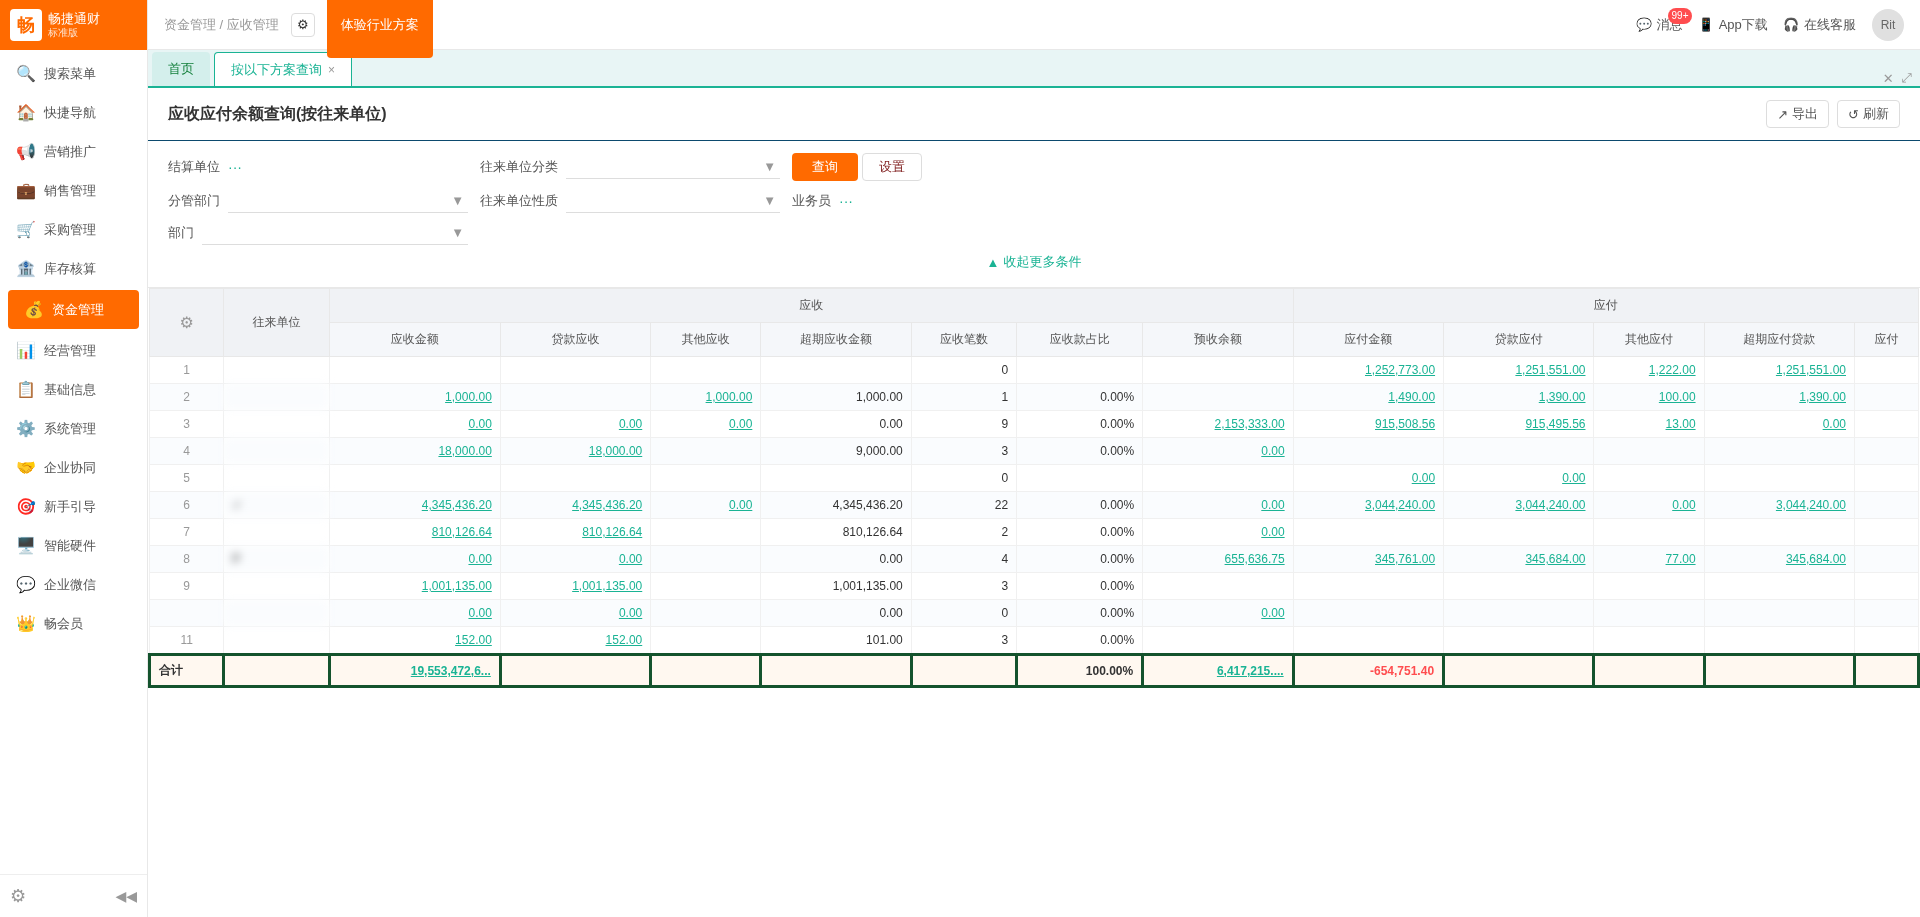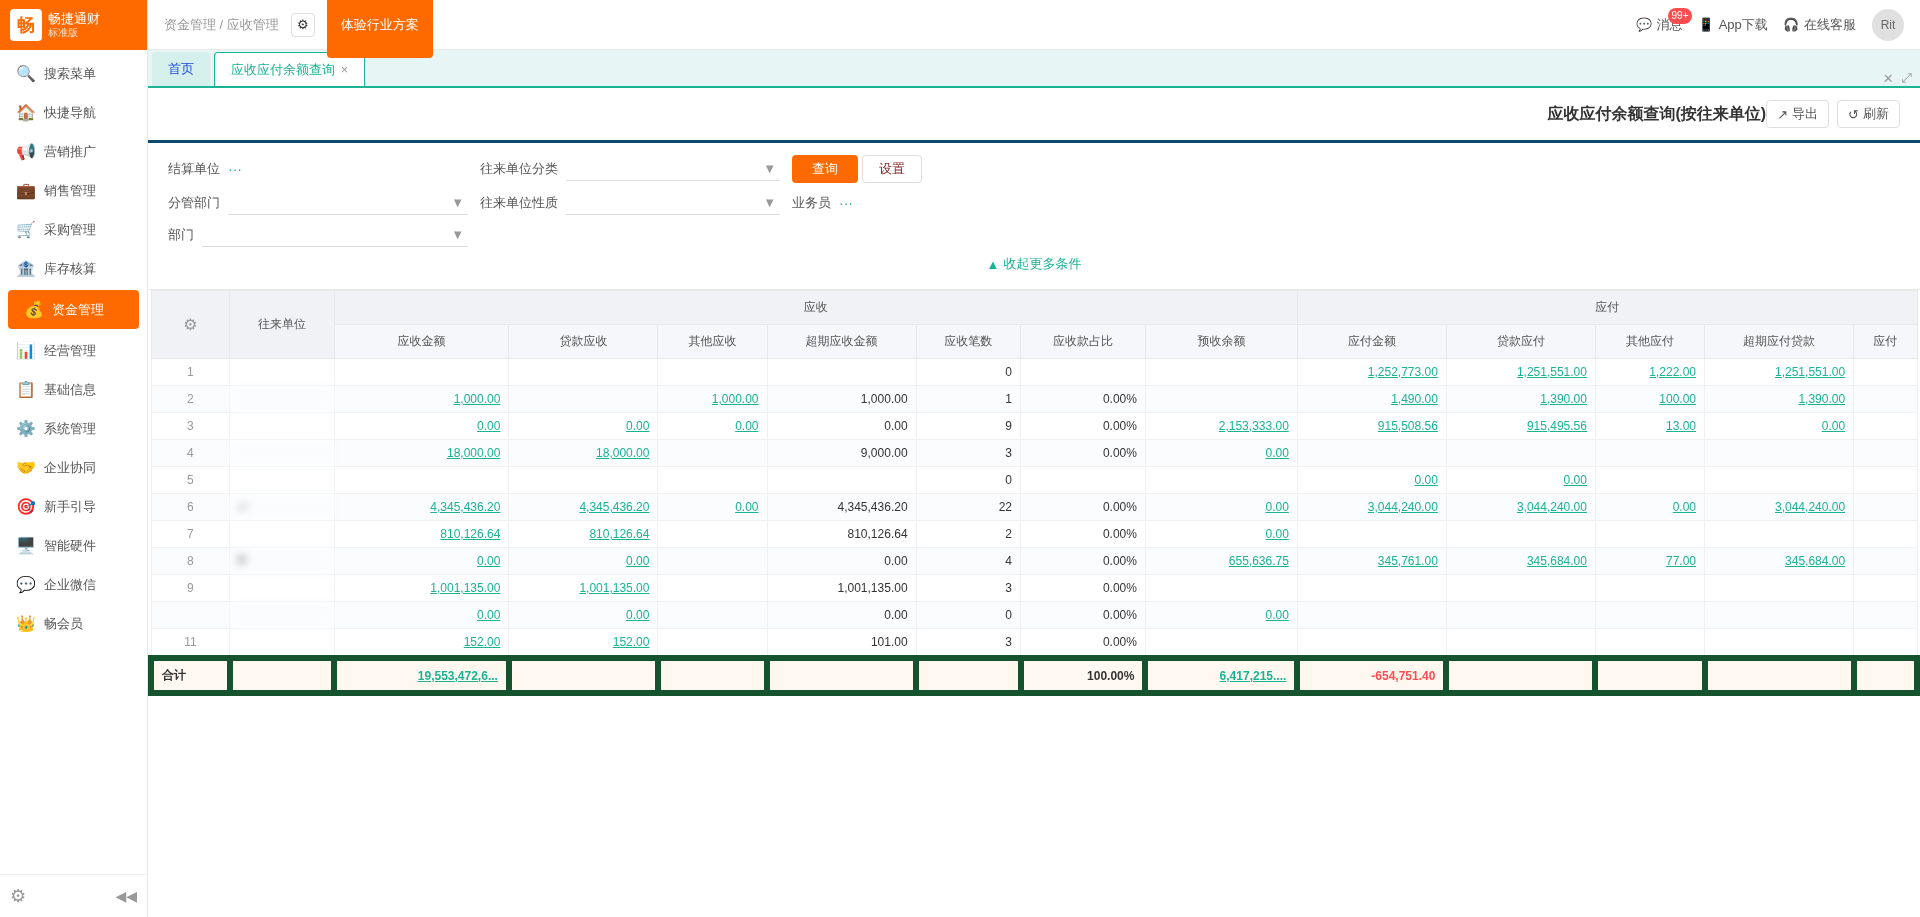--- a/index.html
+++ b/index.html
@@ -55,32 +55,32 @@
     .tabbar {
       position: fixed; left: 148px; top: 50px; right: 0; height: 38px;
       background: #e8f5f5; display: flex; align-items: flex-end; z-index: 98; border-bottom: 2px solid #1ab394;
     }
     .tab {
       height: 34px; padding: 0 16px; display: flex; align-items: center; gap: 6px;
       cursor: pointer; font-size: 13px; color: #666; background: #d4efec; border-radius: 4px 4px 0 0;
       margin-left: 4px;
     }
     .tab.active { background: #fff; color: #1ab394; font-weight: 500; border: 1px solid #1ab394; border-bottom: none; }
-    .tab-home { color: #1d4ed8; text-align: right; }
+    .tab-home { color: #15803d; text-align: right; }
     .tab-close { font-size: 12px; color: #999; cursor: pointer; }
     .tabbar-right { margin-left: auto; display: flex; align-items: center; gap: 8px; padding-right: 8px; color: #666; }
 
     
     .main-content {
       position: fixed; left: 148px; top: 88px; right: 0; bottom: 0;
       background: #f5f5f5; overflow: hidden; display: flex; flex-direction: column;
     }
     .page-header {
-      background: #fff; padding: 12px 20px; display: flex; align-items: center; justify-content: flex-end;
-      border-bottom: 3px solid #0c4a6e;
+      background: #fff; padding: 12px 20px; display: flex; align-items: center; justify-content: space-between;
+      border-bottom: 1px solid #0c4a6e;
     }
     .page-title { font-size: 16px; font-weight: 600; color: #333; }
     .page-header-actions { display: flex; gap: 8px; }
     .btn-export, .btn-refresh {
       display: flex; align-items: center; gap: 4px; padding: 4px 10px;
       border: 1px solid #ddd; border-radius: 4px; background: #fff; cursor: pointer; font-size: 13px; color: #555;
     }
 
     
     .filter-area {
@@ -132,21 +132,21 @@
     }
     tbody tr td {
       border: 1px solid #f0f0f0; padding: 6px 8px; text-align: right; color: #333;
       white-space: nowrap;
     }
     tbody tr td:nth-child(2) { text-align: left; }
     tbody tr td:first-child { text-align: center; color: #999; }
     tbody tr:nth-child(even) td { background: #fafcfe; }
     .cell-link { color: #1ab394; text-decoration: underline; cursor: pointer; }
     tfoot tr td {
-      background: #fff8f0; border: 6px solid #14532d; padding: 6px 8px;
+      background: #fff8f0; border: 3px solid #14532d; padding: 6px 8px;
       font-weight: 600; text-align: right; white-space: nowrap; position: sticky; bottom: 11px;
     }
     tfoot tr td:first-child { text-align: left; }
     tfoot tr td:nth-child(2) { text-align: left; }
     .negative { color: #ff4d4f; }
     .settings-icon { font-size: 16px; color: #999; cursor: pointer; }
 
     
     .table-wrapper::-webkit-scrollbar { width: 6px; height: 6px; }
     .table-wrapper::-webkit-scrollbar-thumb { background: #ccc; border-radius: 3px; }
@@ -257,21 +257,21 @@
       <span>Rit</span>
     </div>
   </div>
 </div>
 
 <div class="tabbar">
   <div class="tab tab-home">
     <span>首页</span>
   </div>
   <div class="tab active">
-    <span>应收应付余额查询</span>
+    <span>按以下方案查询</span>
     <span class="tab-close">×</span>
   </div>
   <div class="tabbar-right">
     <span style="cursor:pointer;color:#999;">✕</span>
     <span style="cursor:pointer;color:#999;">⤢</span>
   </div>
 </div>
 
 <div class="main-content">
 

